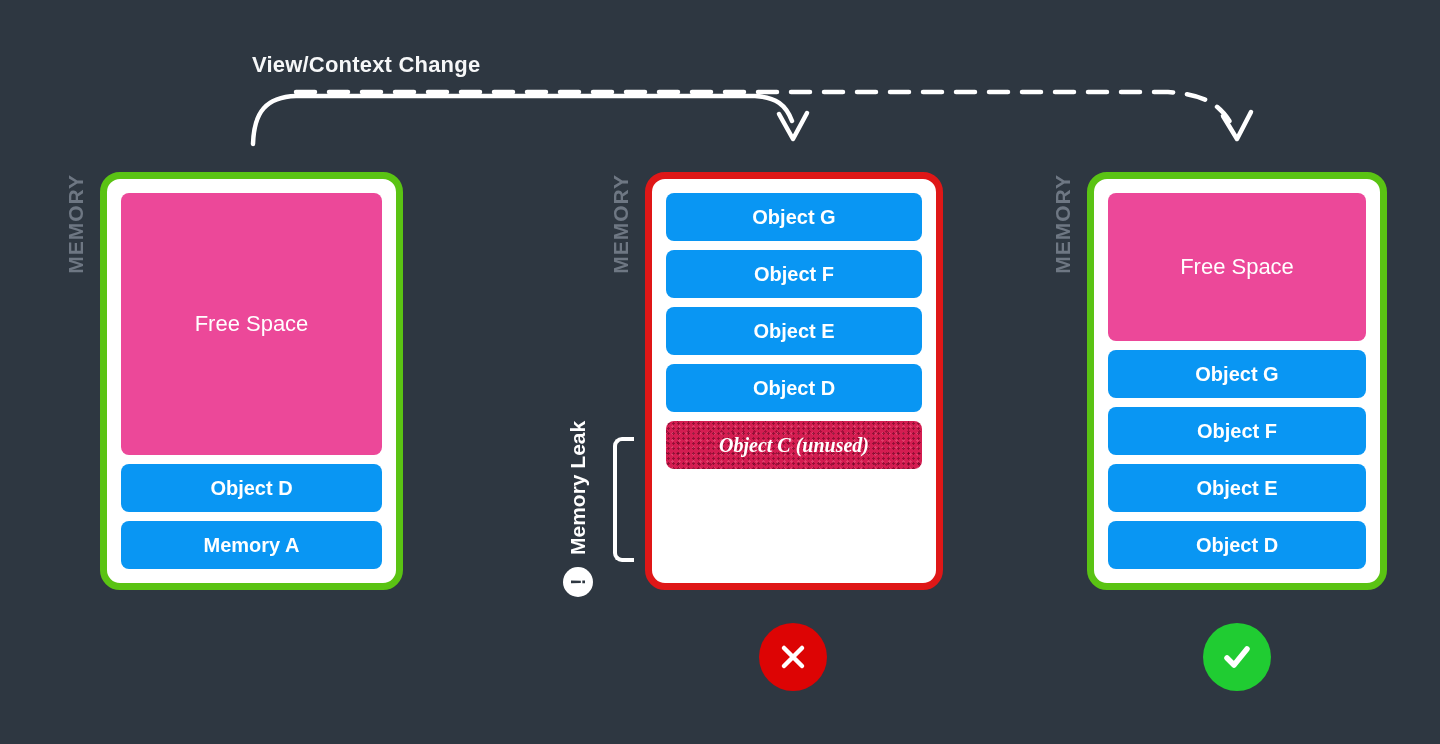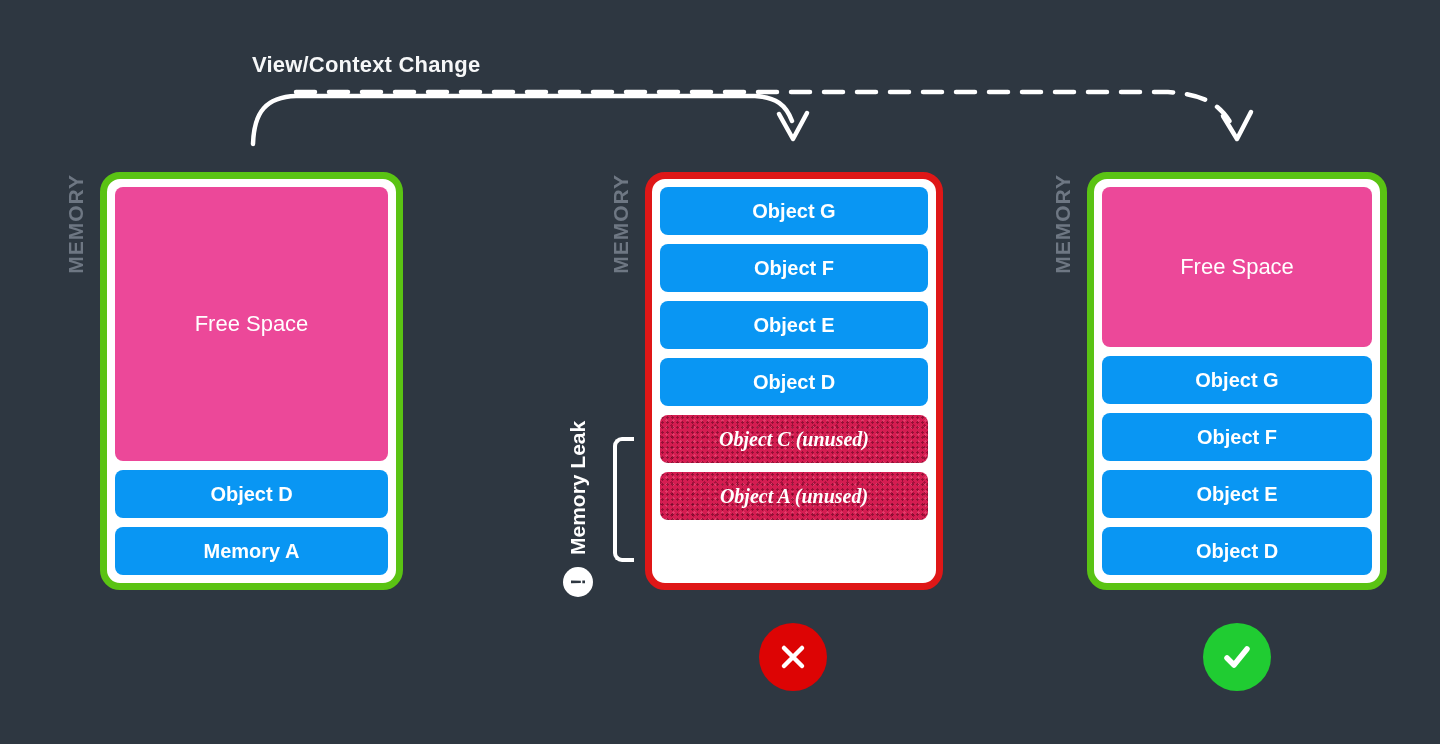--- a/index.html
+++ b/index.html
@@ -25,21 +25,21 @@
   .panel-left{left:100px;width:303px;}
   .panel-mid{left:645px;width:298px;}
   .panel-right{left:1087px;width:300px;}
 
   .memory-box{
     box-sizing:border-box;
     width:100%;height:418px;
     background:#ffffff;
     border:7px solid #5ac313;
     border-radius:20px;
-    padding:8px;
+    padding:14px;
     display:flex;flex-direction:column;gap:9px;
   }
   .memory-box.b-red{border-color:#df1717;}
 
   .mem-label{
     position:absolute;
     top:2px;
     left:-36px;
     writing-mode:vertical-rl;
     transform:rotate(180deg);
@@ -140,21 +140,20 @@
   </div>
 
   <div class="panel panel-mid">
     <div class="mem-label">MEMORY</div>
     <div class="memory-box b-red">
       <div class="block used">Object G</div>
       <div class="block used">Object F</div>
       <div class="block used">Object E</div>
       <div class="block used">Object D</div>
       <div class="block unused">Object C (unused)</div>
-      <div class="block unused">Object A (unused)</div>
     </div>
   </div>
 
   <div class="panel panel-right">
     <div class="mem-label">MEMORY</div>
     <div class="memory-box b-green">
       <div class="block free">Free Space</div>
       <div class="block used">Object G</div>
       <div class="block used">Object F</div>
       <div class="block used">Object E</div>

